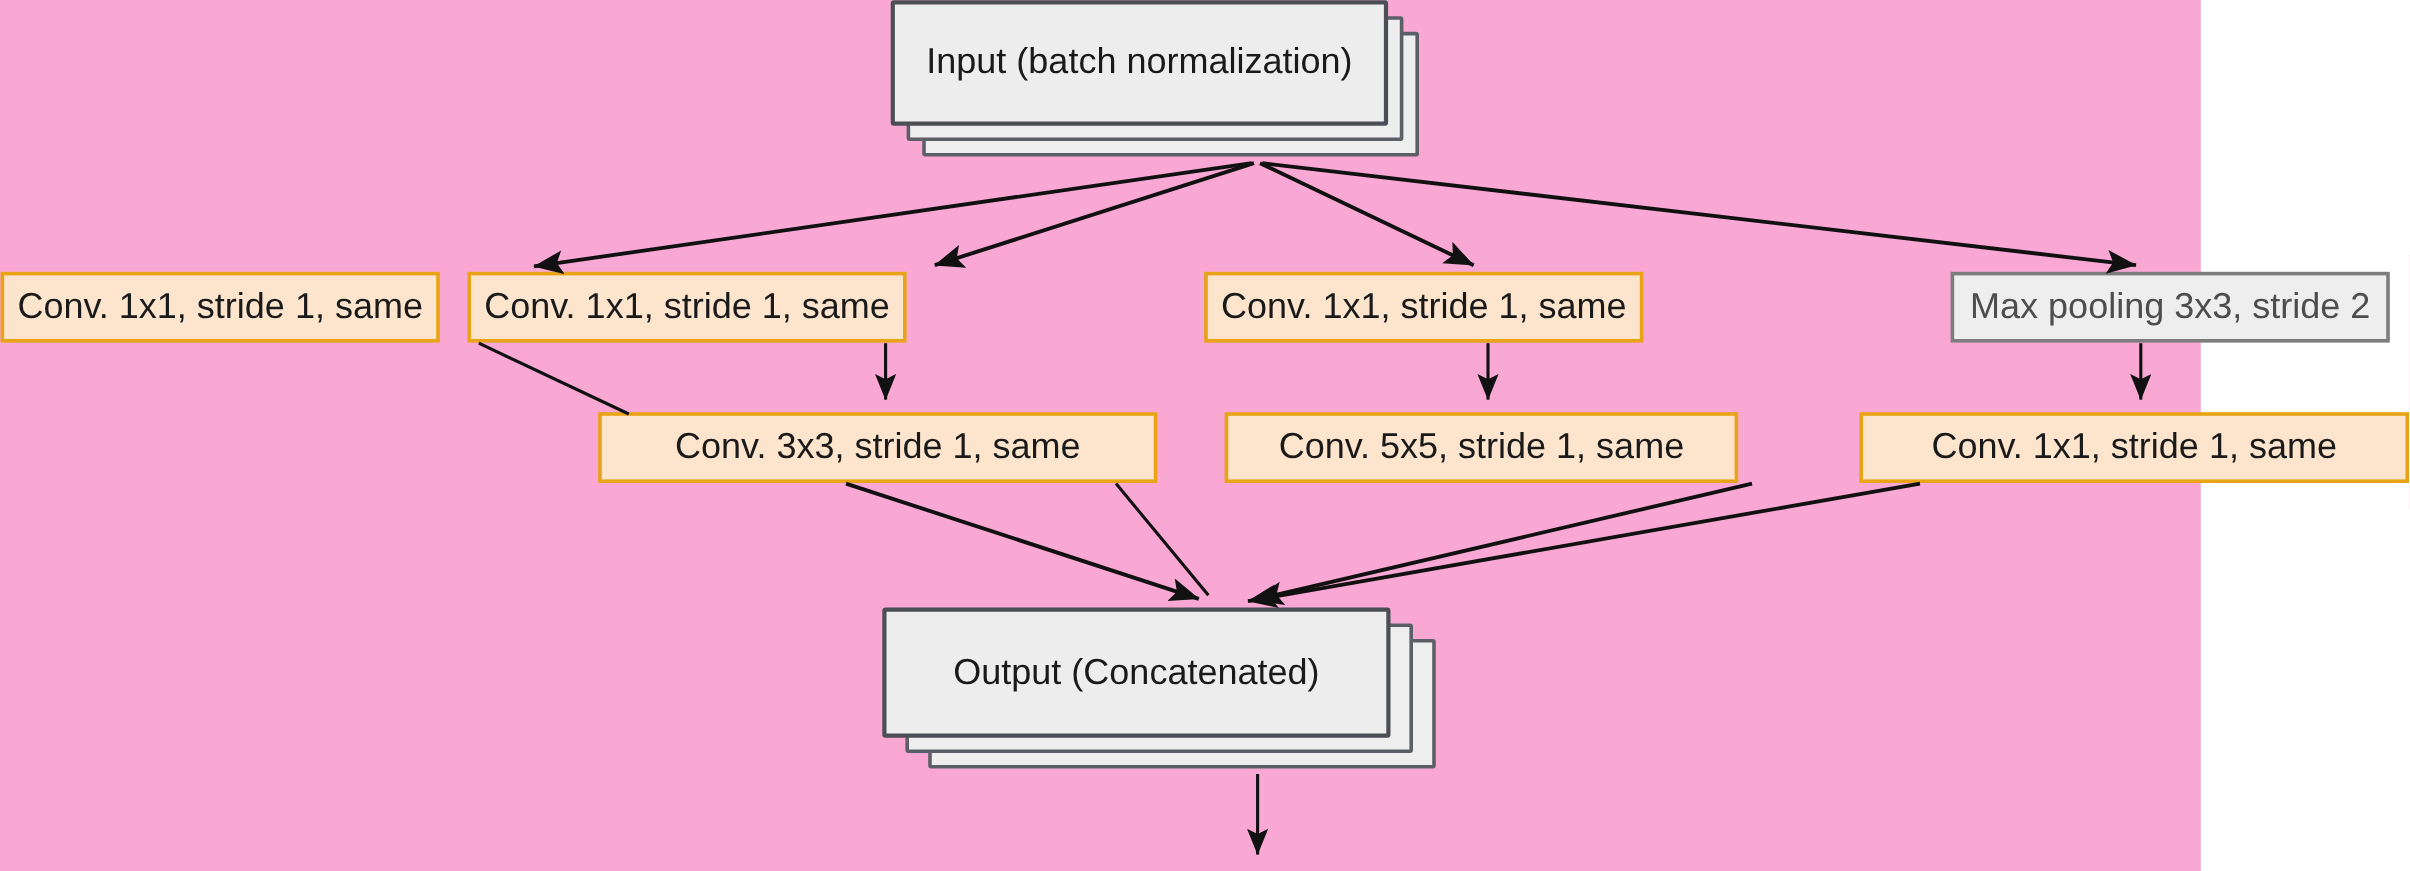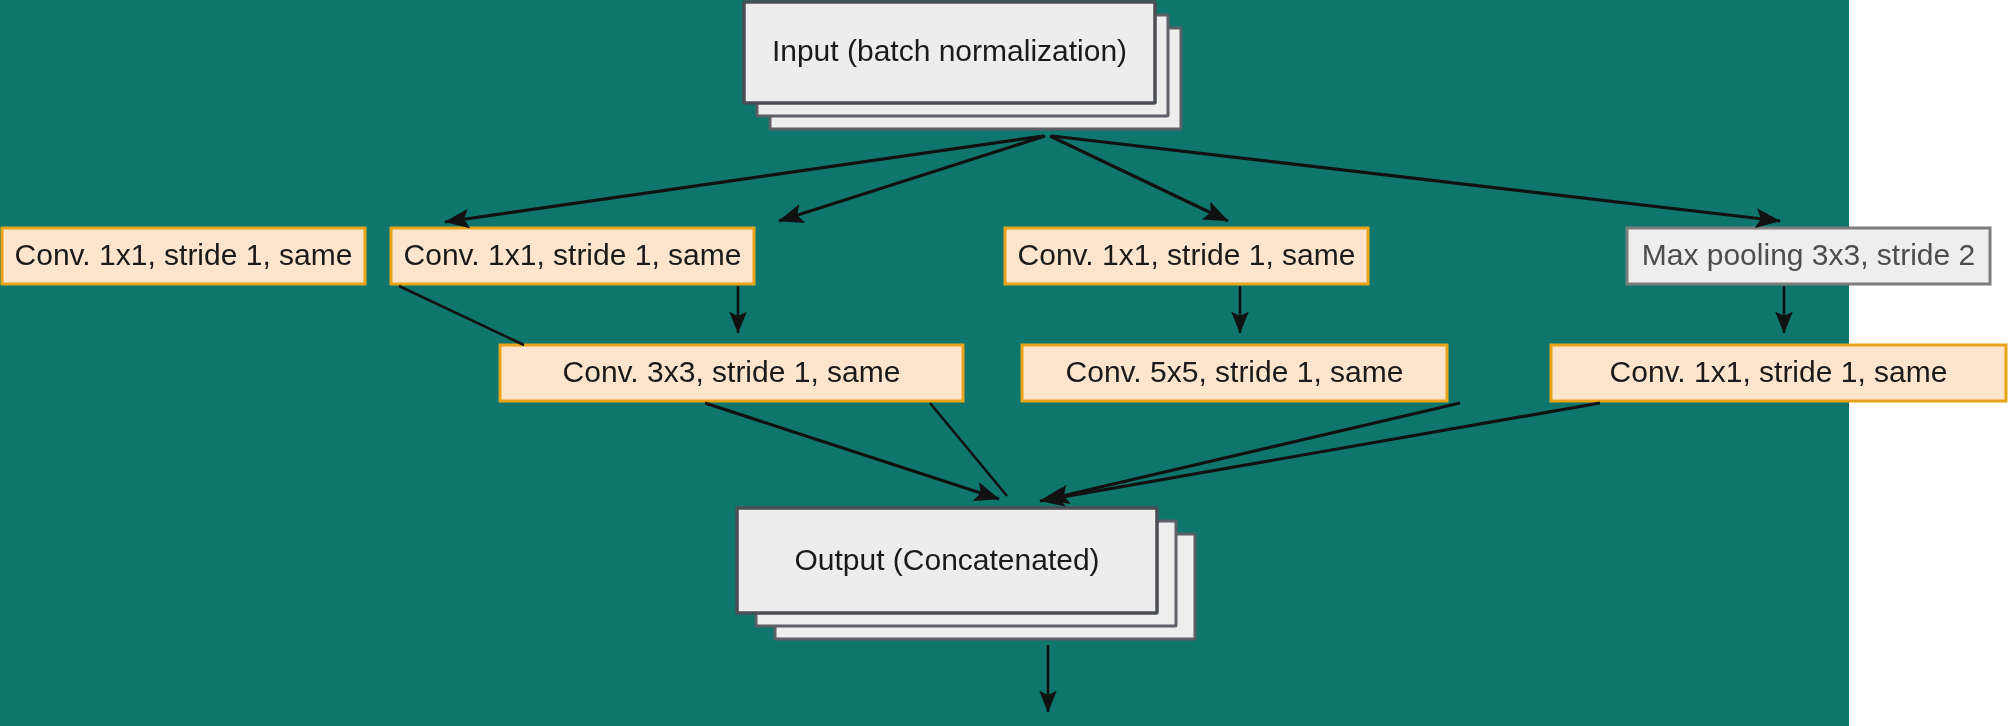--- a/index.html
+++ b/index.html
@@ -10,22 +10,21 @@
   body {
     width: 2008px;
     height: 726px;
     font-family: "Liberation Sans", sans-serif;
     overflow: hidden;
   }
   #diagram-root {
     position: relative;
     width: 1834px;
     height: 726px;
-    background: #0f766e;
-    padding-left: 15px;
+    background: #f9a8d4;
   }
   svg#diagram-svg {
     position: absolute;
     top: 0;
     left: 0;
     width: 2008px;
     height: 726px;
     display: block;
   }
   .node-label {

